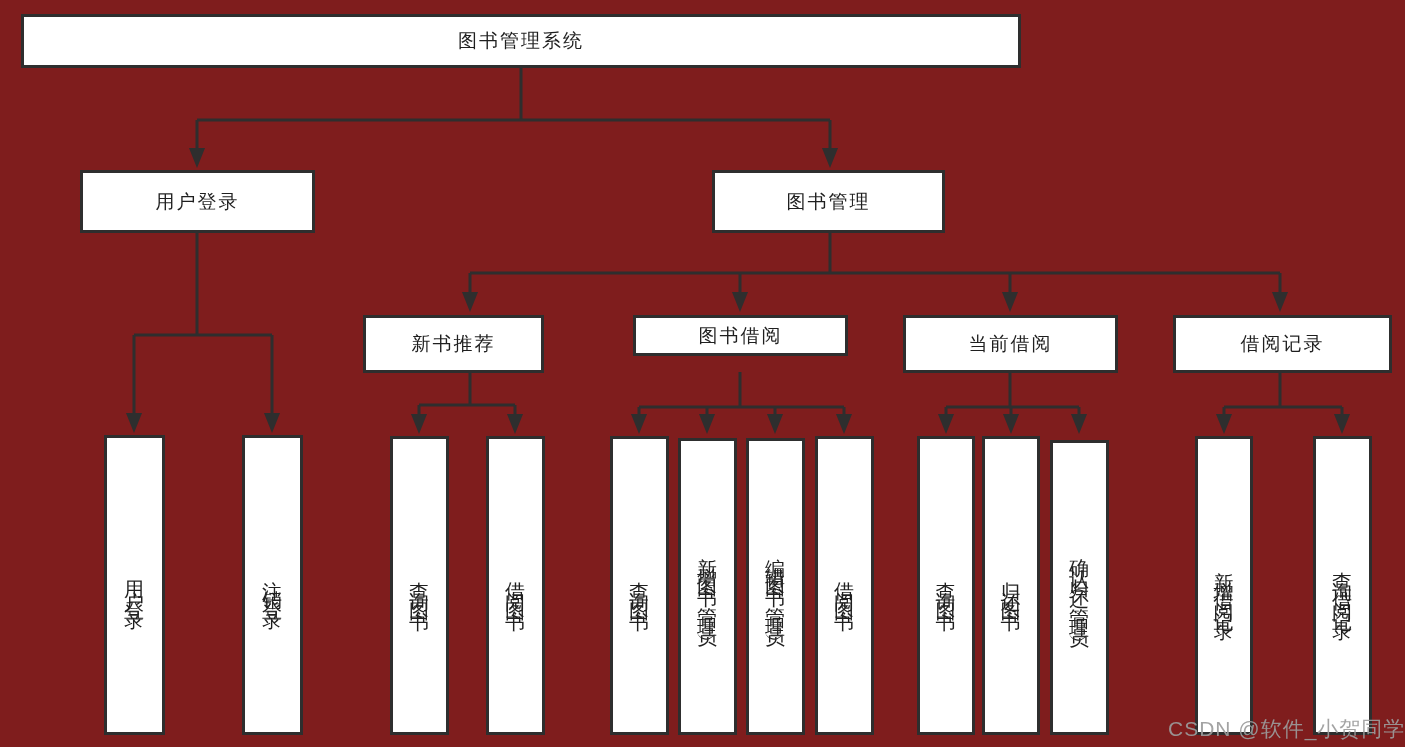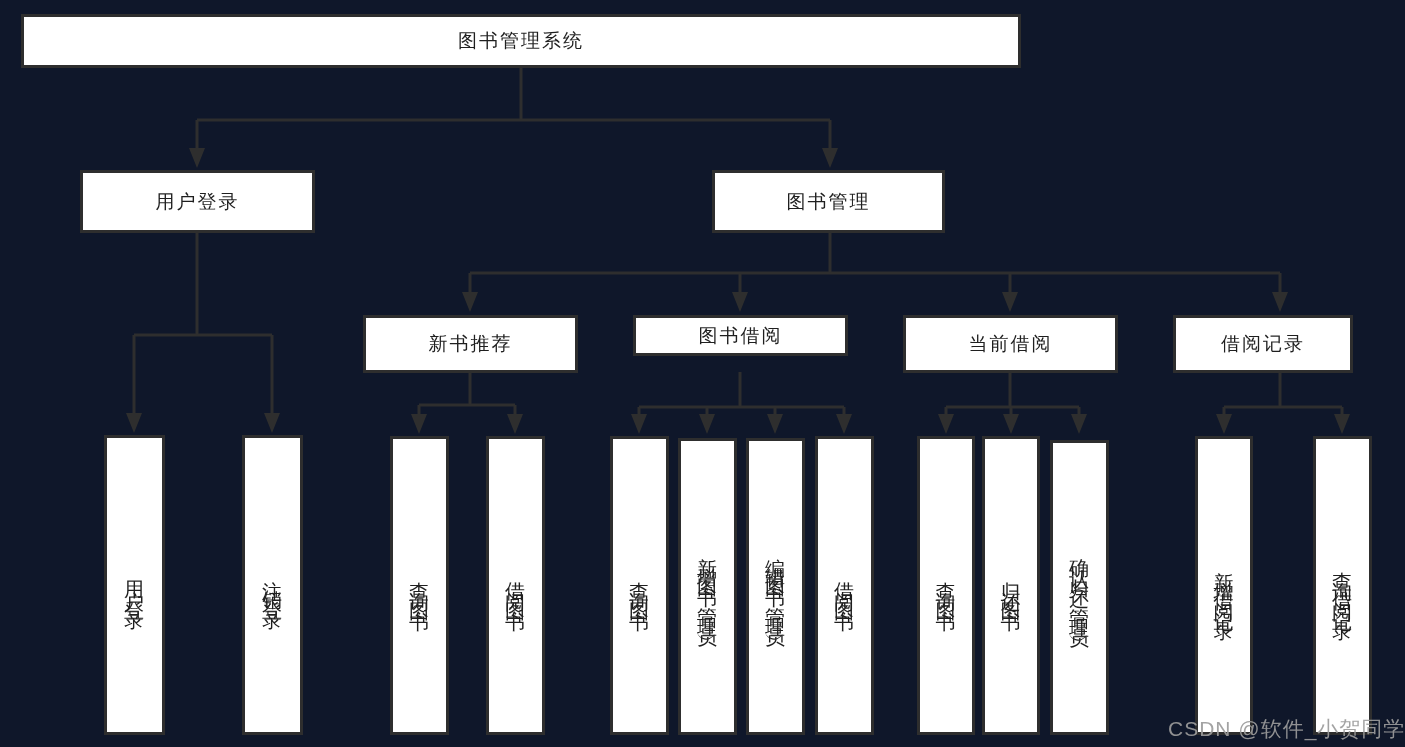--- a/index.html
+++ b/index.html
@@ -1,21 +1,21 @@
 <!DOCTYPE html>
 <html><head>
 <meta charset="utf-8">
 <style>
   * { margin: 0; padding: 0; box-sizing: border-box; }
   html, body { background: #ffffff; }
   .canvas {
     position: relative;
     width: 1405px;
     height: 747px;
-    background: #0f172a;
+    background: #7f1d1d;
     font-family: "Liberation Sans", "DejaVu Sans", sans-serif;
     overflow: hidden;
   }
   .connectors {
     position: absolute;
     left: 0; top: 0;
     z-index: 1;
   }
   .connectors path {
     stroke: #2e2e2e;
@@ -106,30 +106,30 @@
     <span class="h-label">图书管理系统</span>
   </div>
 
   <div class="box" style="left:80px; top:170px; width:235px; height:63px;">
     <span class="h-label">用户登录</span>
   </div>
   <div class="box" style="left:712px; top:170px; width:233px; height:63px;">
     <span class="h-label">图书管理</span>
   </div>
 
-  <div class="box" style="left:363px; top:315px; width:215px; height:58px;">
+  <div class="box" style="left:363px; top:315px; width:181px; height:58px;">
     <span class="h-label">新书推荐</span>
   </div>
   <div class="box" style="left:633px; top:315px; width:215px; height:41px;">
     <span class="h-label">图书借阅</span>
   </div>
   <div class="box" style="left:903px; top:315px; width:215px; height:58px;">
     <span class="h-label">当前借阅</span>
   </div>
-  <div class="box" style="left:1173px; top:315px; width:180px; height:58px;">
+  <div class="box" style="left:1173px; top:315px; width:219px; height:58px;">
     <span class="h-label">借阅记录</span>
   </div>
 
   <div class="box" style="left:104px; top:435px; width:61px; height:300px;">
     <span class="v-label">用户登录</span>
   </div>
   <div class="box" style="left:242px; top:435px; width:61px; height:300px;">
     <span class="v-label">注销登录</span>
   </div>
 

